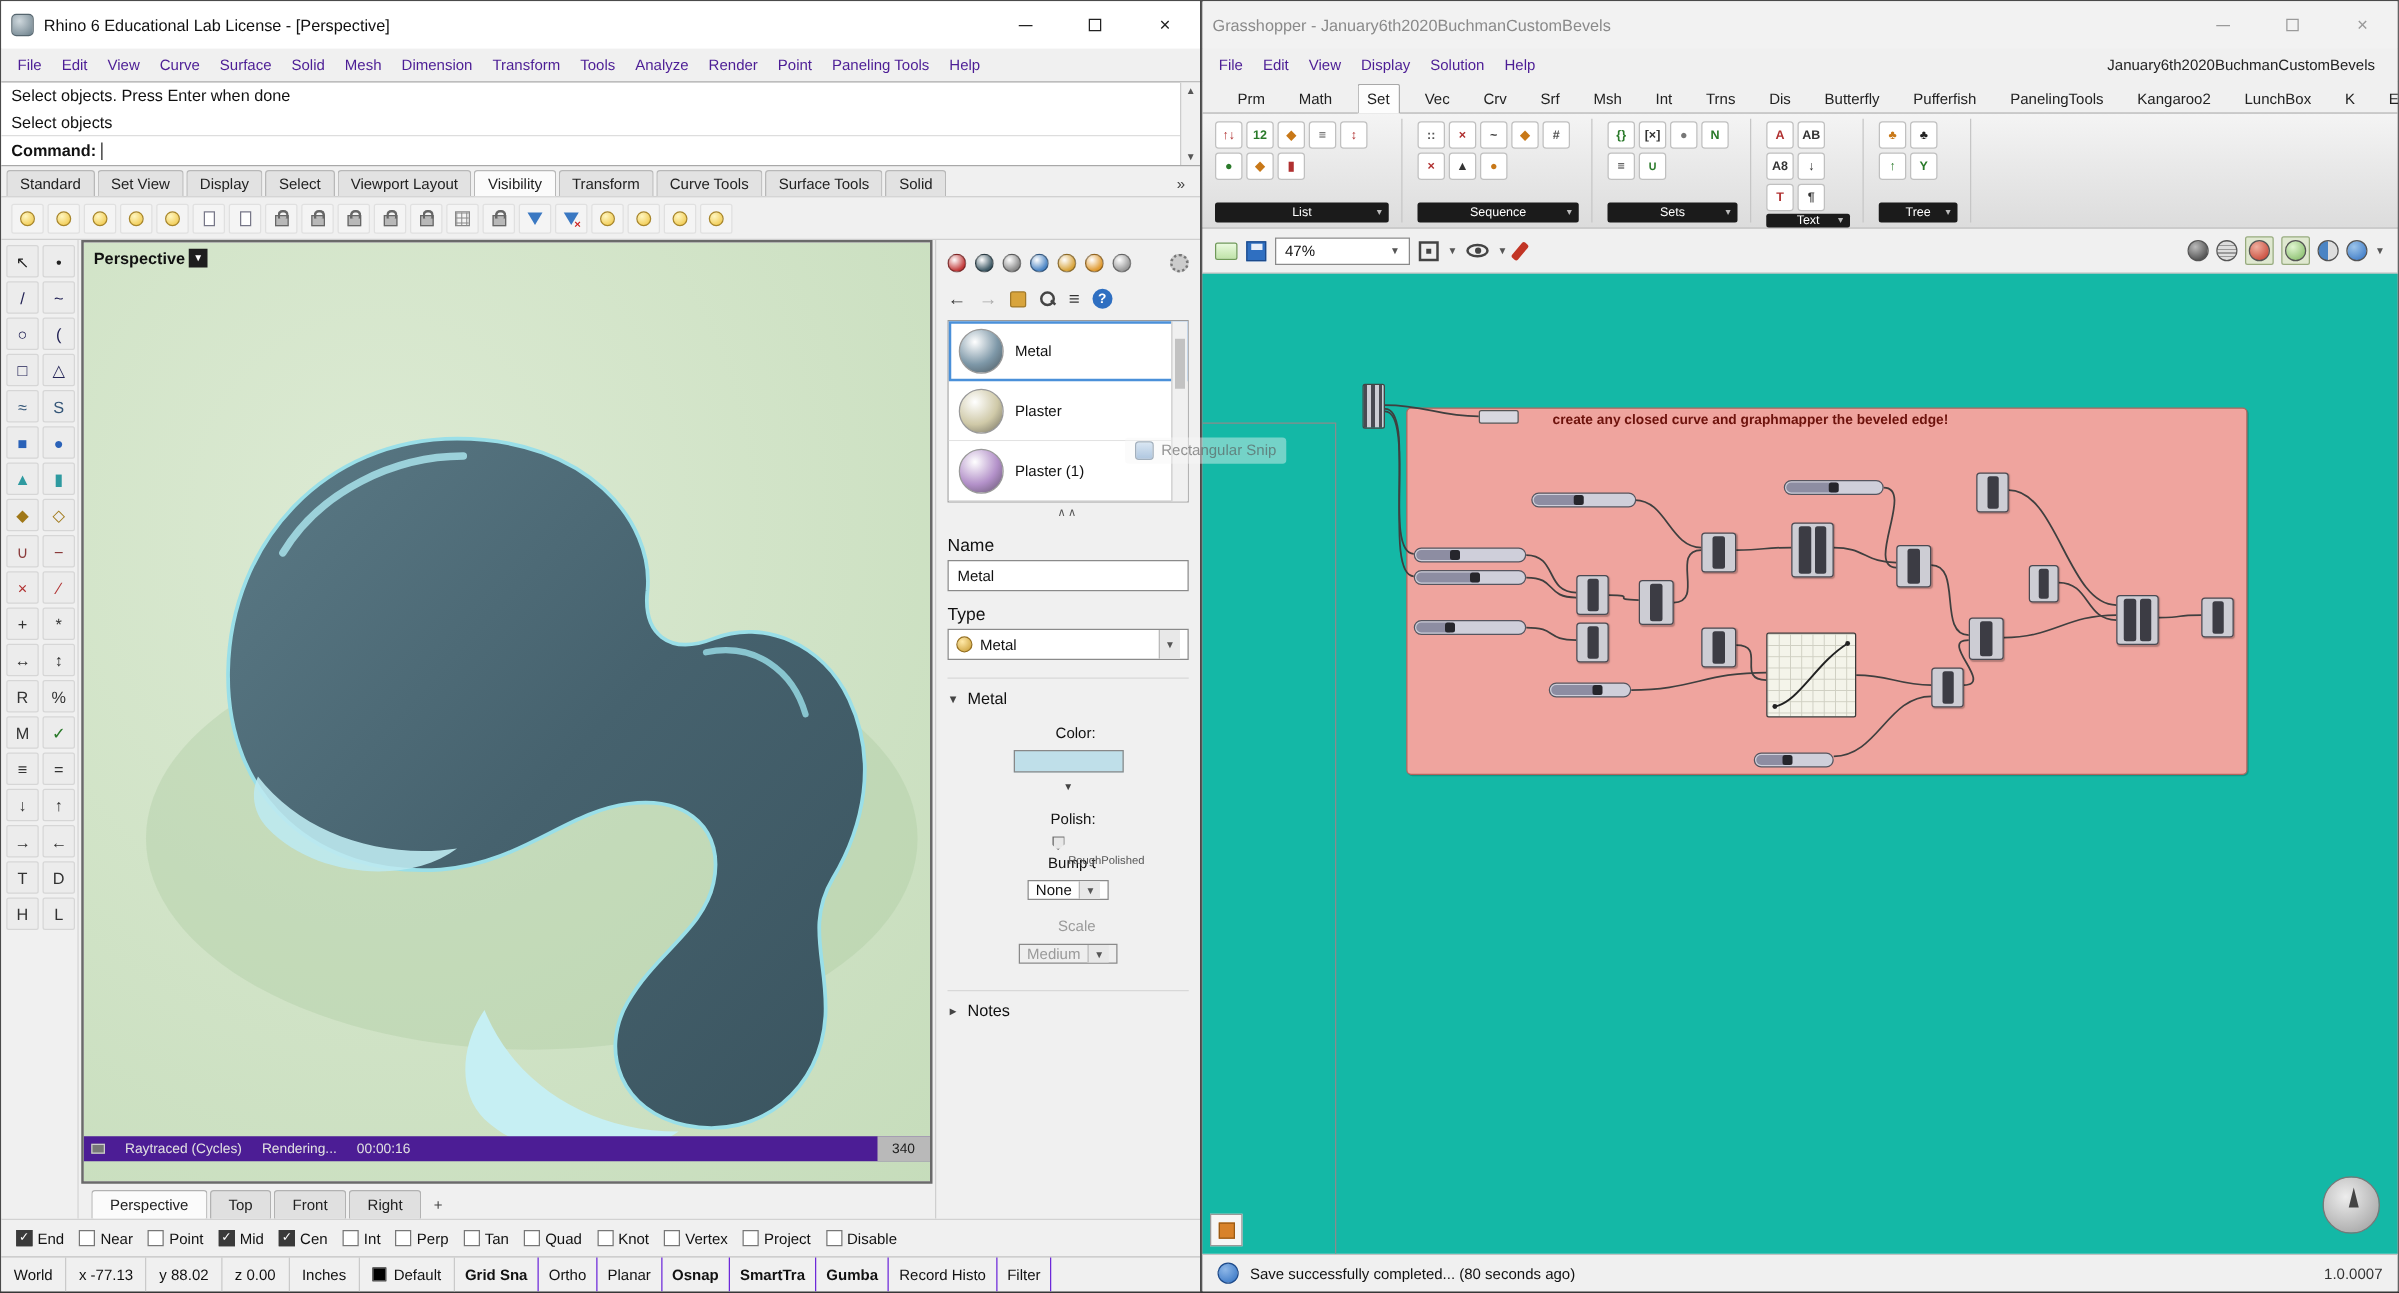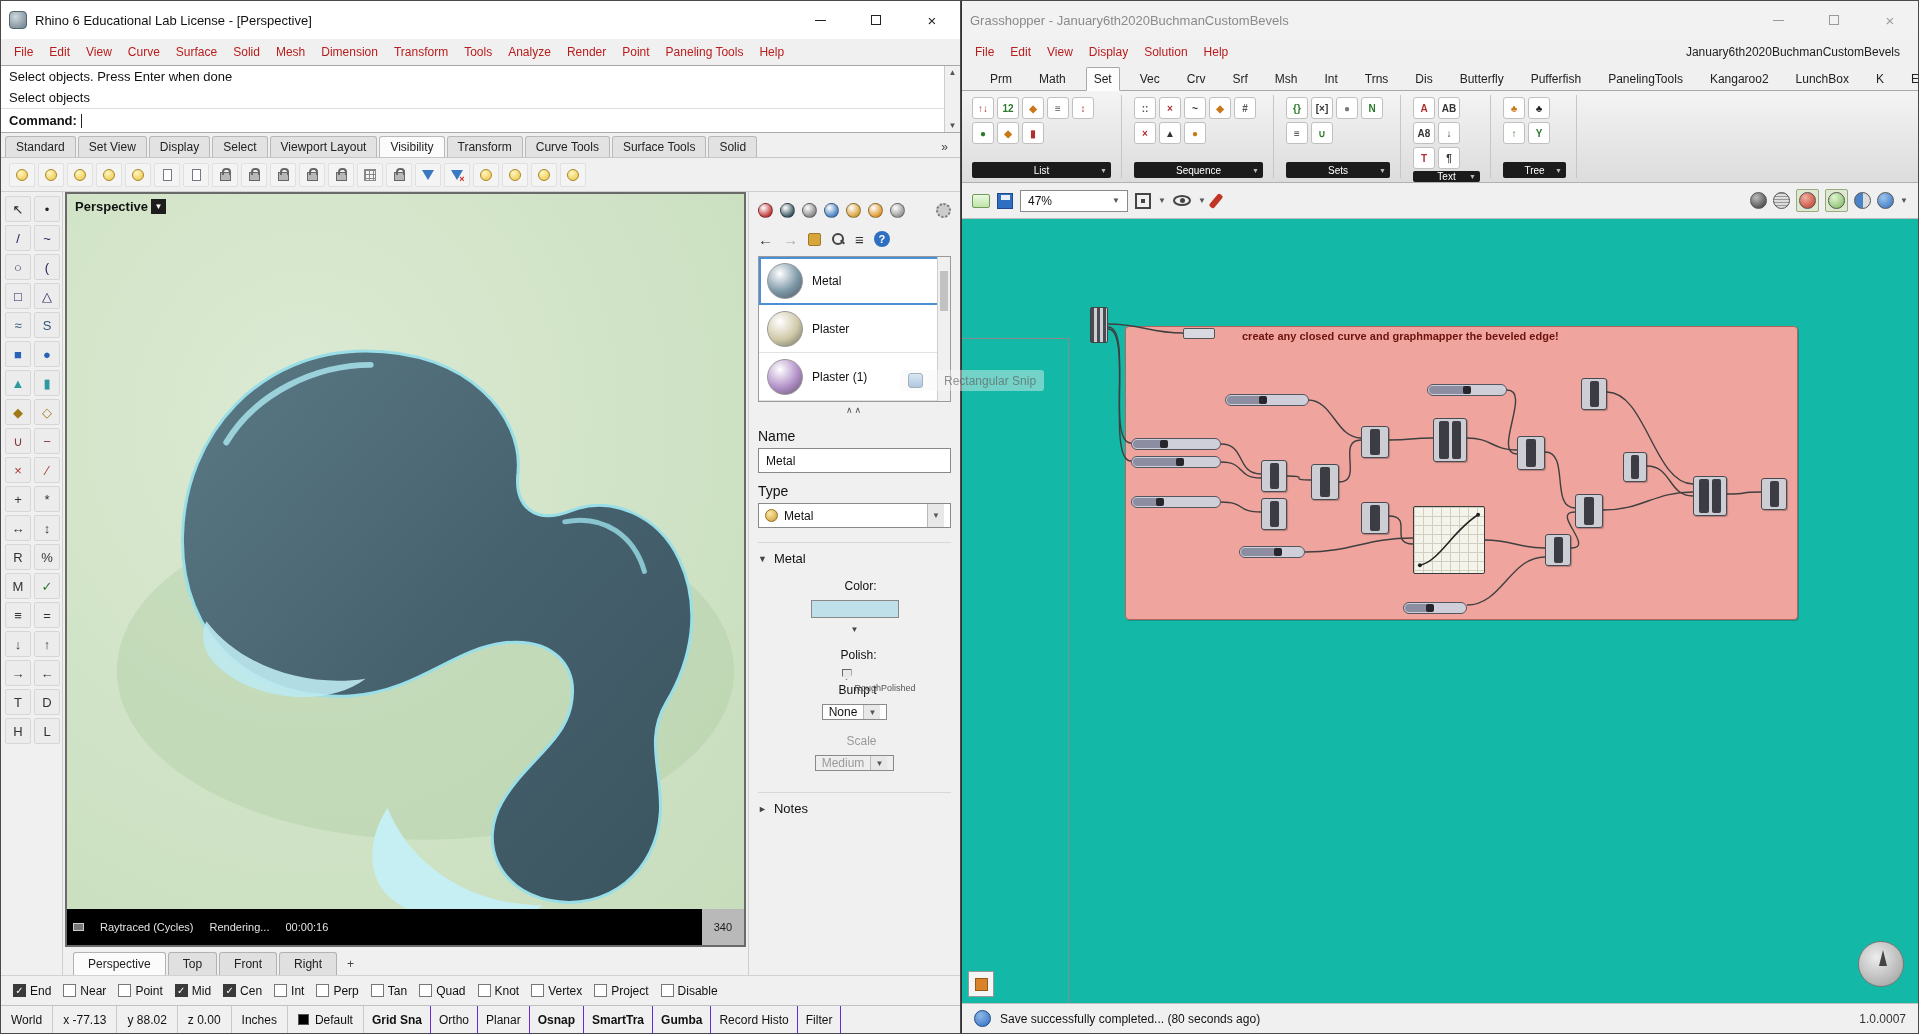--- a/index.html
+++ b/index.html
@@ -18,21 +18,21 @@
   .gl-min { width:11px; height:1px; background:#222; display:block; }
   .gl-max { width:10px; height:10px; border:1px solid #222; display:block; }
   #gh .titlebar { background:#f2f2f2; }
   #gh .title { color:#8a8a8a; }
   #gh .wbtn { color:#9a9a9a; }
   #gh .gl-min { background:#9a9a9a; }
   #gh .gl-max { border-color:#9a9a9a; }
 
   
   .menubar { height:26px; display:flex; align-items:center; gap:2px; padding:0 6px; font-size:12px; background:#f0f0f0; flex:0 0 auto; }
-  .menu-item { padding:3px 7px; color:#b91c1c; }
+  .menu-item { padding:3px 7px; color:#4c1d95; }
   .gh-doc { margin-left:auto; padding-right:12px; font-size:12px; color:#222; }
 
   
   .cmdarea { position:relative; background:#fff; border-top:1px solid #a8a8a8; border-bottom:1px solid #a8a8a8; flex:0 0 auto; }
   .cmdline { height:21px; padding:3px 8px; font-size:13px; color:#111; }
   .cmdprompt { height:24px; padding:3px 8px; font-size:13px; color:#111; border-top:1px solid #ddd; display:flex; align-items:center; }
   .cmdp { font-weight:bold; margin-right:4px; }
   .caret { width:1px; height:14px; background:#222; display:inline-block; }
   .cmdscroll { position:absolute; right:0; top:0; bottom:0; width:16px; background:#f0f0f0; border-left:1px solid #ccc; display:flex; flex-direction:column; justify-content:space-between; align-items:center; font-size:8px; color:#555; padding:2px 0; }
 
@@ -56,21 +56,21 @@
   
   .main { display:flex; flex:1; min-height:0; }
   .sidetools { width:62px; background:#f0f0f0; border-right:1px solid #cfcfcf; display:grid; grid-template-columns:26px 26px; gap:3px; padding:4px; align-content:start; flex:0 0 auto; }
   .stool { width:26px; height:26px; background:#ececec; border:1px solid #d6d6d6; border-radius:2px; display:flex; align-items:center; justify-content:center; font-size:13px; }
 
   .vpcol { flex:1; display:flex; flex-direction:column; min-width:0; background:#f0f0f0; padding:0 2px; }
   .viewport { position:relative; flex:1; border:2px solid #6a6a6a; overflow:hidden; }
   .scene { position:absolute; inset:0; width:100%; height:100%; }
   .vp-label { position:absolute; top:5px; left:8px; display:flex; align-items:center; gap:3px; font-size:13px; font-weight:bold; color:#111; z-index:3; }
   .vp-caret { width:15px; height:15px; background:#1d1d1d; color:#fff; font-size:8px; display:flex; align-items:center; justify-content:center; }
-  .renderbar { position:absolute; left:0; right:0; bottom:0; height:36px; background:#000000; color:#e2e2e2; font-size:11px; display:flex; align-items:center; gap:16px; padding-left:6px; z-index:3; }
+  .renderbar { position:absolute; left:0; right:0; bottom:16px; height:20px; background:#4c1d95; color:#e2e2e2; font-size:11px; display:flex; align-items:center; gap:16px; padding-left:6px; z-index:3; }
   .rb-ic { width:11px; height:8px; border:1px solid #ccc; background:#777; }
   .samples { margin-left:auto; background:#b9b9b9; color:#1d1d1d; padding:0 12px; height:100%; display:flex; align-items:center; }
 
   .vptabs { height:28px; display:flex; align-items:flex-end; gap:2px; padding:2px 8px 0; background:#f0f0f0; flex:0 0 auto; }
   .vptab { padding:4px 14px; font-size:12px; background:#e0e0e0; border:1px solid #b2b2b2; border-bottom:none; border-radius:3px 3px 0 0; color:#222; }
   .vptab.active { background:#fbfbfb; }
   .vptab-add { padding:4px 8px; font-size:12px; color:#444; }
 
   
   .mats { width:212px; border-left:1px solid #cfcfcf; background:#f0f0f0; display:flex; flex-direction:column; padding:4px 9px; overflow:hidden; flex:0 0 auto; }
@@ -172,21 +172,21 @@
   .node-graph { position:absolute; background-color:#f4f4ea; border:1px solid #3a3a3a; border-radius:2px; background-image:linear-gradient(#cfcfc2 1px, transparent 1px), linear-gradient(90deg, #cfcfc2 1px, transparent 1px); background-size:9px 9px; z-index:3; }
   .node-graph svg { position:absolute; inset:0; width:100%; height:100%; }
   .cwidget { position:absolute; left:6px; bottom:6px; width:26px; height:26px; background:#f5f5f5; border:1px solid #999; display:flex; align-items:center; justify-content:center; z-index:4; }
   .cw-in { width:13px; height:13px; background:#d8822a; border:1px solid #9a5a14; }
   .compass { position:absolute; right:14px; bottom:16px; width:46px; height:46px; border-radius:50%; background:radial-gradient(circle at 40% 35%, #ededed, #9a9a9a); border:1px solid #777; z-index:4; }
   .compass::after { content:""; position:absolute; left:20px; top:8px; width:0; height:0; border-left:4px solid transparent; border-right:4px solid transparent; border-bottom:16px solid #444; }
   .gh-status { height:30px; background:#f0f0f0; border-top:1px solid #c2c2c2; display:flex; align-items:center; gap:9px; padding:0 12px; font-size:12px; color:#111; flex:0 0 auto; }
   .ghs-icon { width:17px; height:17px; border-radius:50%; background:radial-gradient(circle at 35% 30%, #8fb8e8, #2f6fc1); border:1px solid #1d4a8a; }
   .gh-version { margin-left:auto; color:#333; }
 
-  .snip { position:absolute; left:900px; top:350px; display:flex; align-items:center; gap:21px; font-size:12px; color:#777; opacity:.78; z-index:40; background:rgba(245,245,245,.55); padding:3px 8px; border-radius:3px;margin-top:20px; }
+  .snip { position:absolute; left:900px; top:350px; display:flex; gap:6px; font-size:12px; color:#777; opacity:.78; z-index:40; background:rgba(245,245,245,.55); padding:3px 8px; border-radius:3px; }
   .snip-ic { width:15px; height:15px; border-radius:3px; background:linear-gradient(#cfe0f0, #9ab8d8); border:1px solid #8899aa; }
 </style>
 </head>
 <body>
 
 <div class="screen">
 
   <div class="window" id="rhino">
     <div class="titlebar">
       <span class="appicon"></span>

